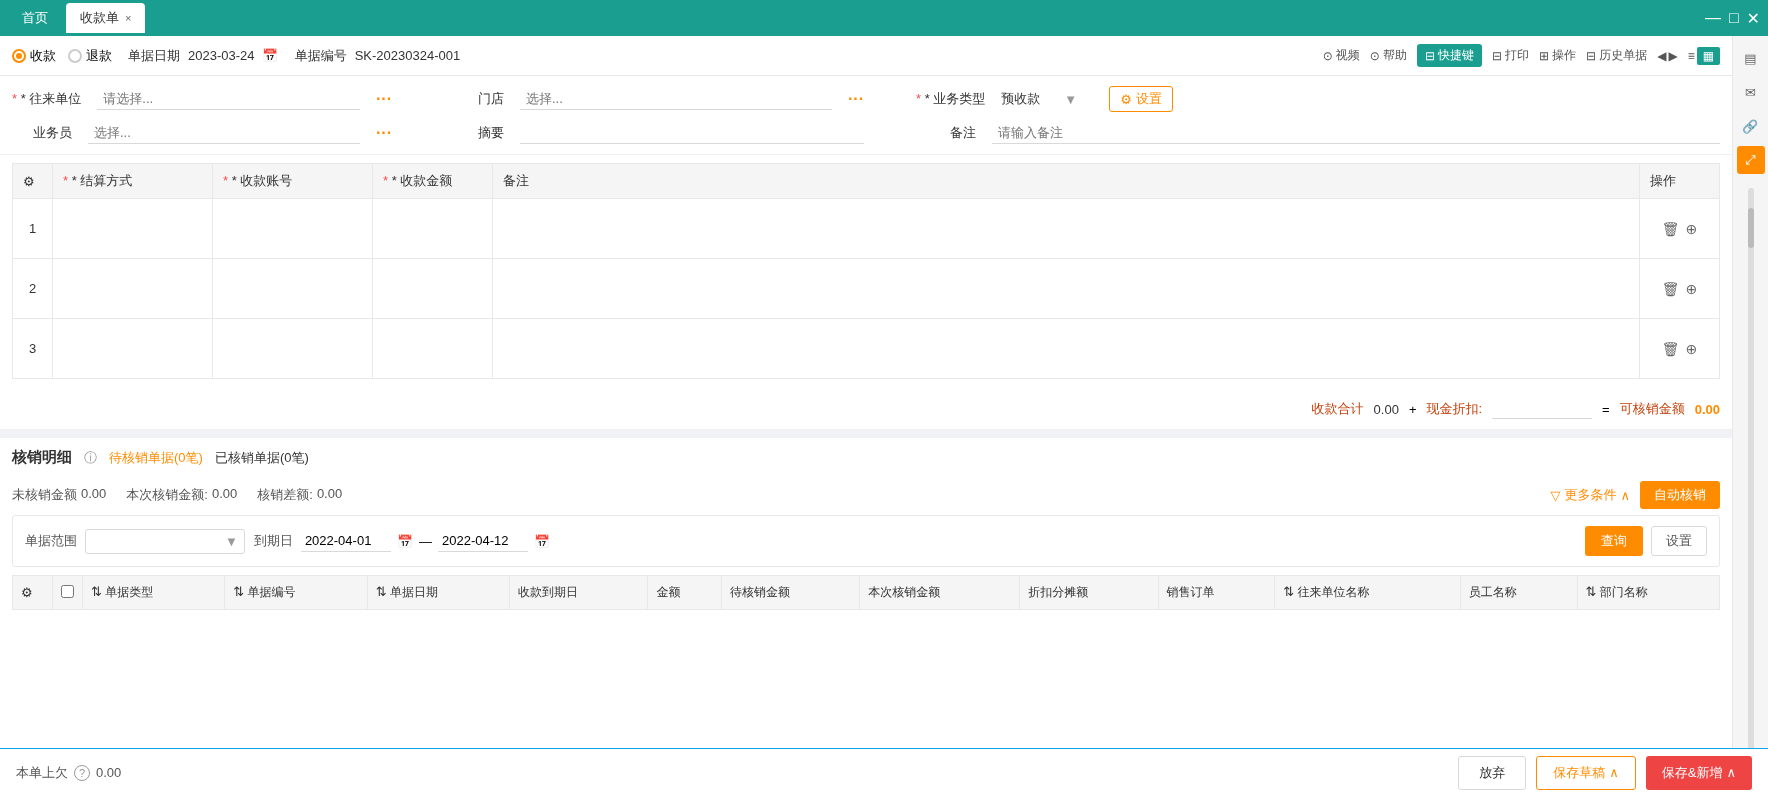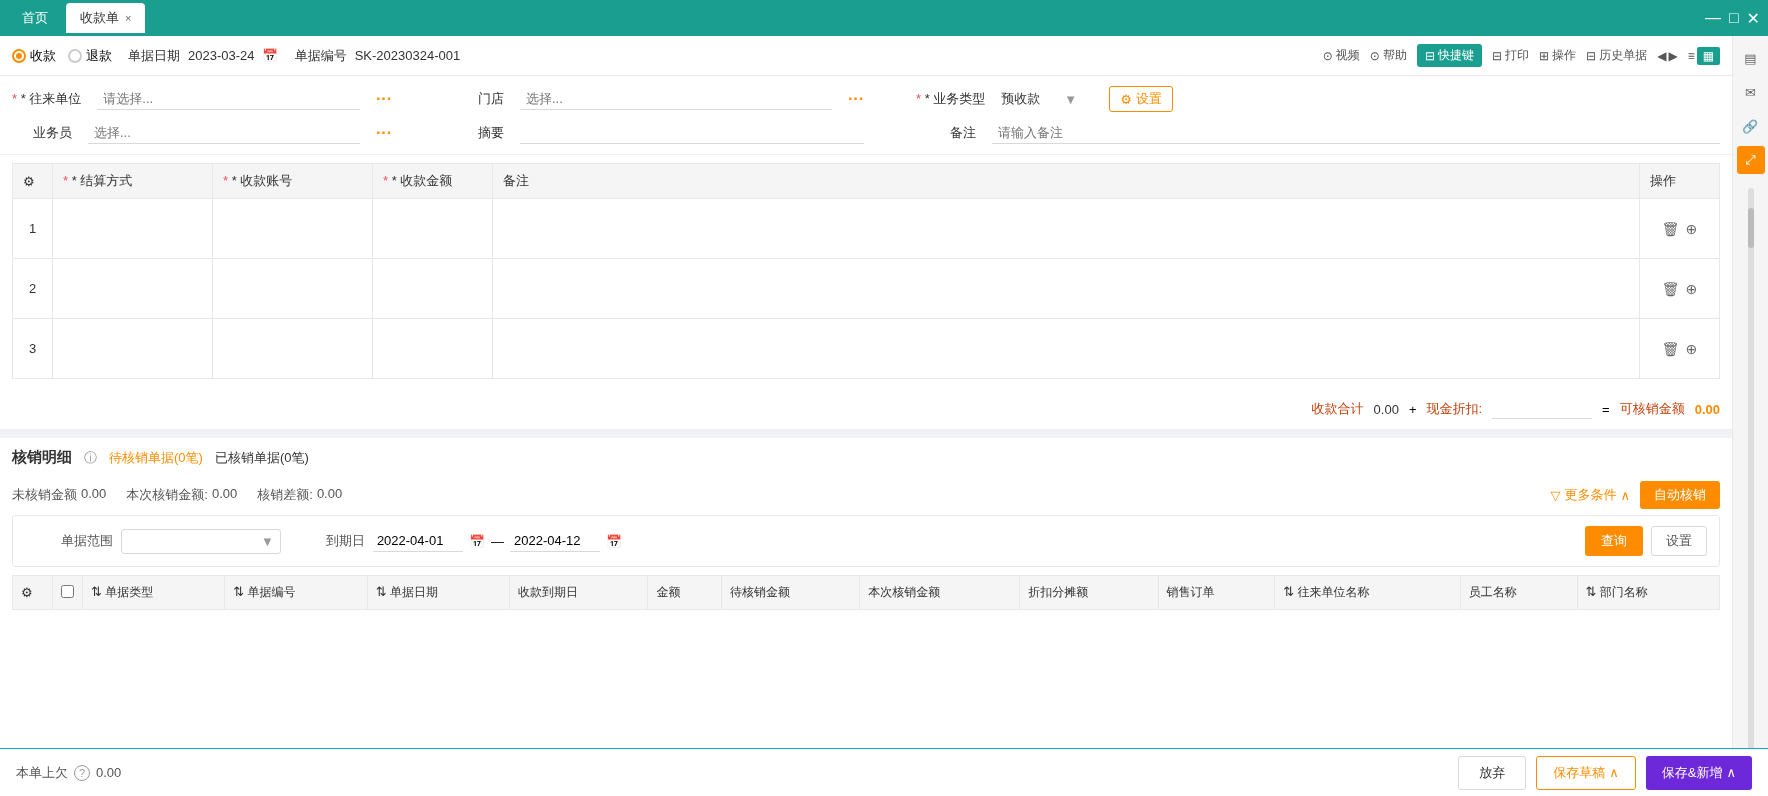--- a/index.html
+++ b/index.html
@@ -344,21 +344,20 @@
       padding: 8px 0;
       border: 1px solid #e8e8e8;
       border-radius: 3px;
       padding: 10px 12px;
       margin-bottom: 8px;
     }
     .filter-field {
       display: flex;
       align-items: center;
       gap: 8px;
-      margin-left: 36px;
     }
     .filter-label { color: #555; }
     .filter-select {
       border: 1px solid #d9d9d9;
       padding: 4px 20px 4px 8px;
       border-radius: 3px;
       font-size: 13px;
       outline: none;
       background: #fff;
       appearance: none;
@@ -466,21 +465,21 @@
       color: #ff8c00;
       padding: 7px 16px;
       border-radius: 3px;
       cursor: pointer;
       font-size: 13px;
       display: flex;
       align-items: center;
       gap: 4px;
     }
     .btn-save-new {
-      background: #6d28d9;
+      background: #ef4444;
       color: #fff;
       border: none;
       padding: 7px 16px;
       border-radius: 3px;
       cursor: pointer;
       font-size: 13px;
       display: flex;
       align-items: center;
       gap: 4px;
     }

